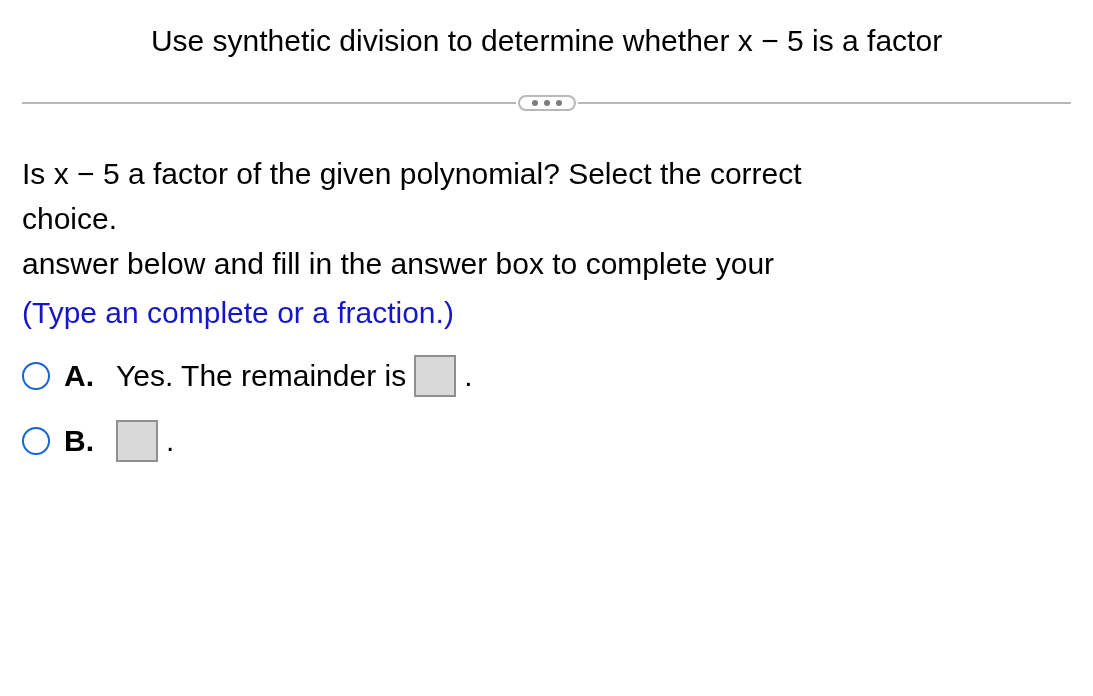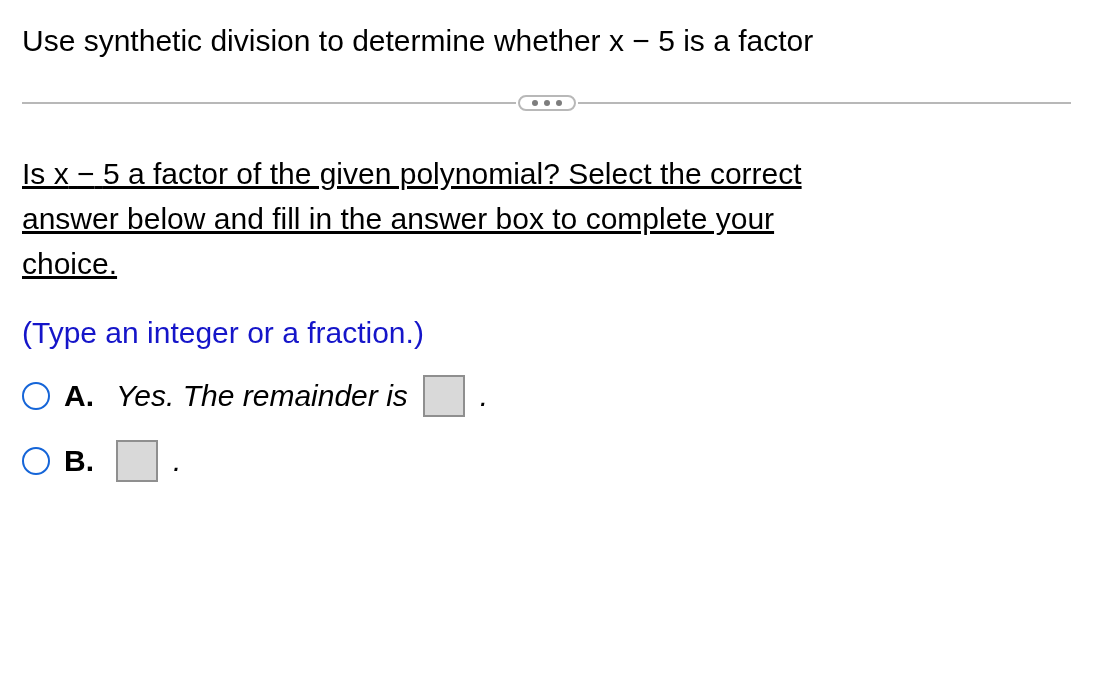--- a/index.html
+++ b/index.html
@@ -6,54 +6,54 @@
     body {
       font-family: Arial, Helvetica, sans-serif;
       font-size: 30px;
       color: #000;
       background: #fff;
       width: 1093px;
       height: 696px;
       padding: 18px 22px;
       line-height: 1.5;
     }
-    .problem-statement { margin-bottom: 32px; }
+    .problem-statement { margin-bottom: 32px; text-align: center; }
     .divider-row {
       display: flex;
       align-items: center;
       margin: 18px 0 40px;
     }
     .divider-line { flex: 1; height: 2px; background: #b8b8b8; }
     .divider-pill {
       border: 2px solid #b8b8b8;
       border-radius: 16px;
       padding: 3px 12px;
       margin: 0 2px;
       display: flex;
       gap: 6px;
       background: #fff;
     }
     .dot { width: 6px; height: 6px; border-radius: 50%; background: #7d7d7d; }
-    .question-section { margin-bottom: 24px; text-decoration: underline; }
+    .question-section { margin-bottom: 4px; }
     .hint { color: #1515c9; margin-bottom: 18px; }
     .choice {
       display: flex;
       align-items: center;
       margin-bottom: 20px;
       gap: 14px;
     }
     .radio {
       width: 28px; height: 28px;
       border: 2.5px solid #1565d8;
       border-radius: 50%;
       flex-shrink: 0;
       cursor: pointer;
     }
     .choice-letter { font-weight: bold; min-width: 38px; }
-    .choice-text { display: flex; align-items: center; gap: 15px; font-style: italic; }
+    .choice-text { display: flex; align-items: center; gap: 8px; }
     .answer-box {
       width: 42px; height: 42px;
       background: #d9d9d9;
       border: 2px solid #8f8f8f;
       display: inline-block;
       cursor: text;
     }
     sup { font-size: 0.7em; vertical-align: super; line-height: 0; }
   </style>
 </head>
@@ -76,25 +76,25 @@
   </div>
   <div class="divider-line"></div>
 </div>
 
 <div class="question-section">
   <div>
     <span>Is x</span>
     <span>−</span>
     <span>5 a factor of the given polynomial? Select the correct</span>
   </div>
+  <div>choice.</div>
   <div>answer below and fill in the answer box to complete your</div>
-  <div>choice.</div>
 </div>
 
-<div class="hint">(Type an integer or a fraction.)</div>
+<div class="hint">(Type an complete or a fraction.)</div>
 
 <div class="choice">
   <div class="radio"></div>
   <span class="choice-letter">A.</span>
   <span class="choice-text">
     <span>Yes. The remainder is</span>
     <span class="answer-box"></span>
     <span>.</span>
   </span>
 </div>

